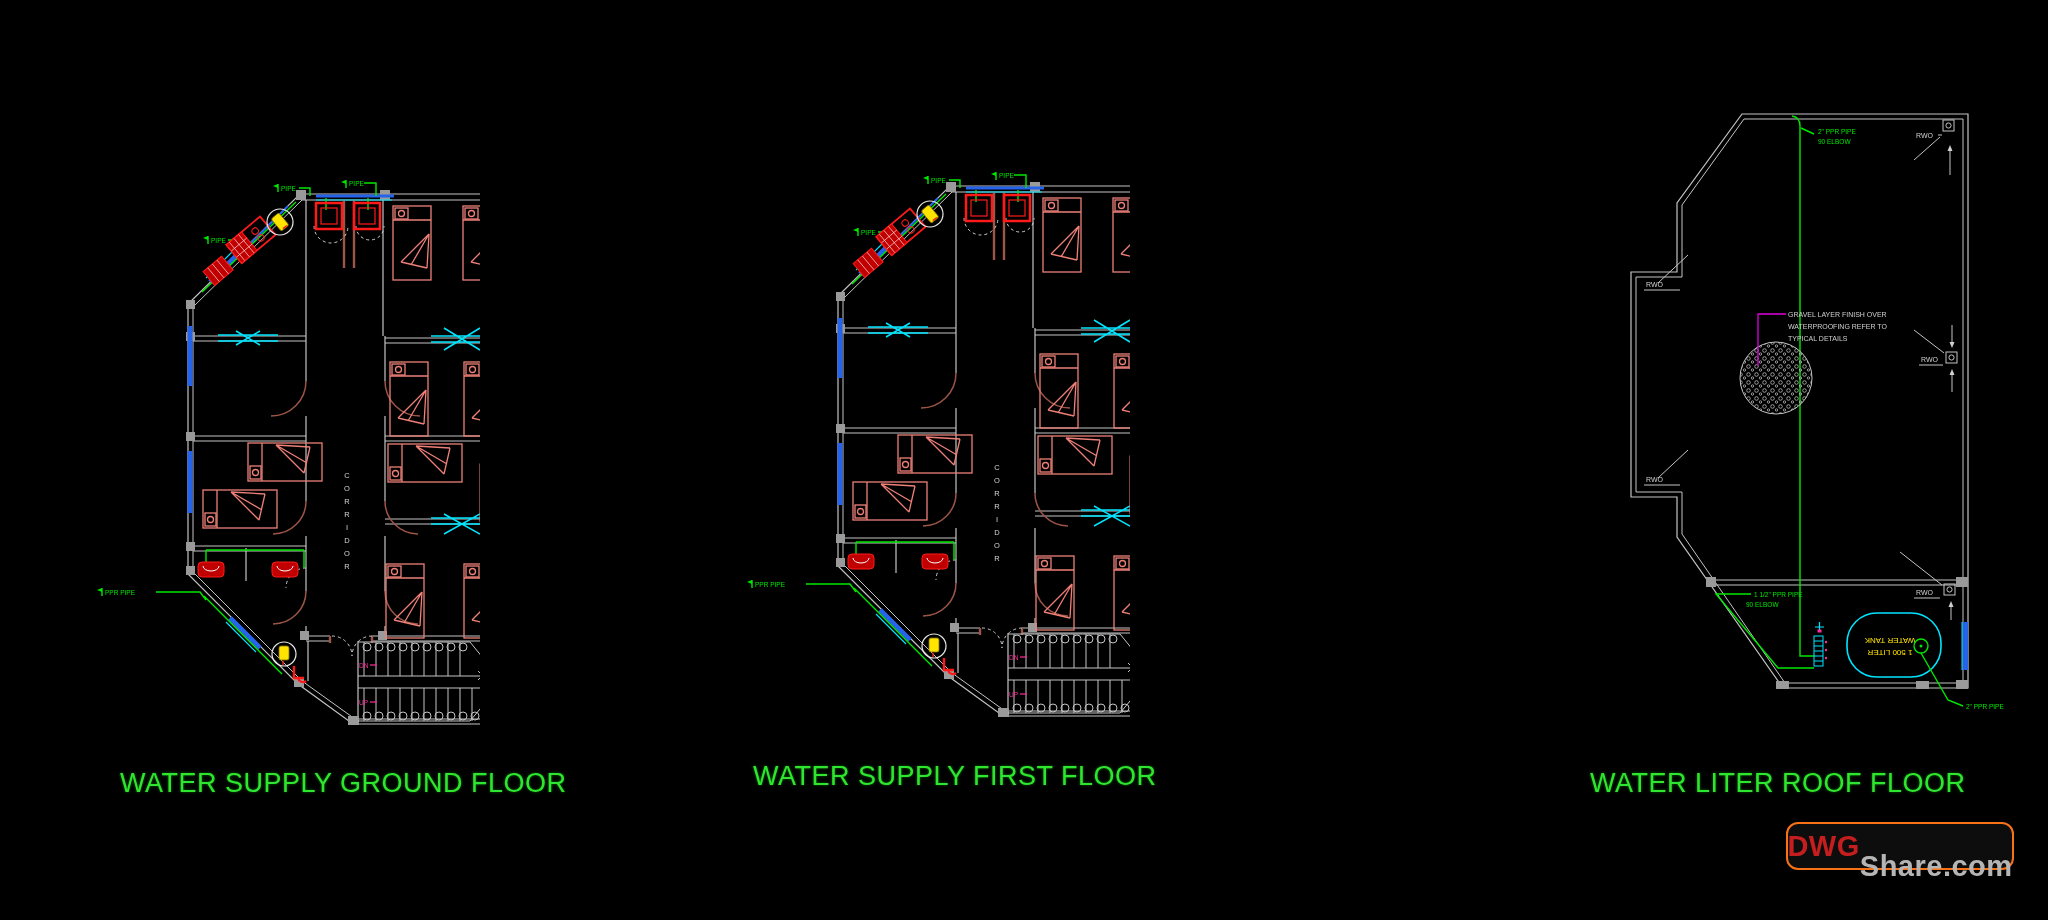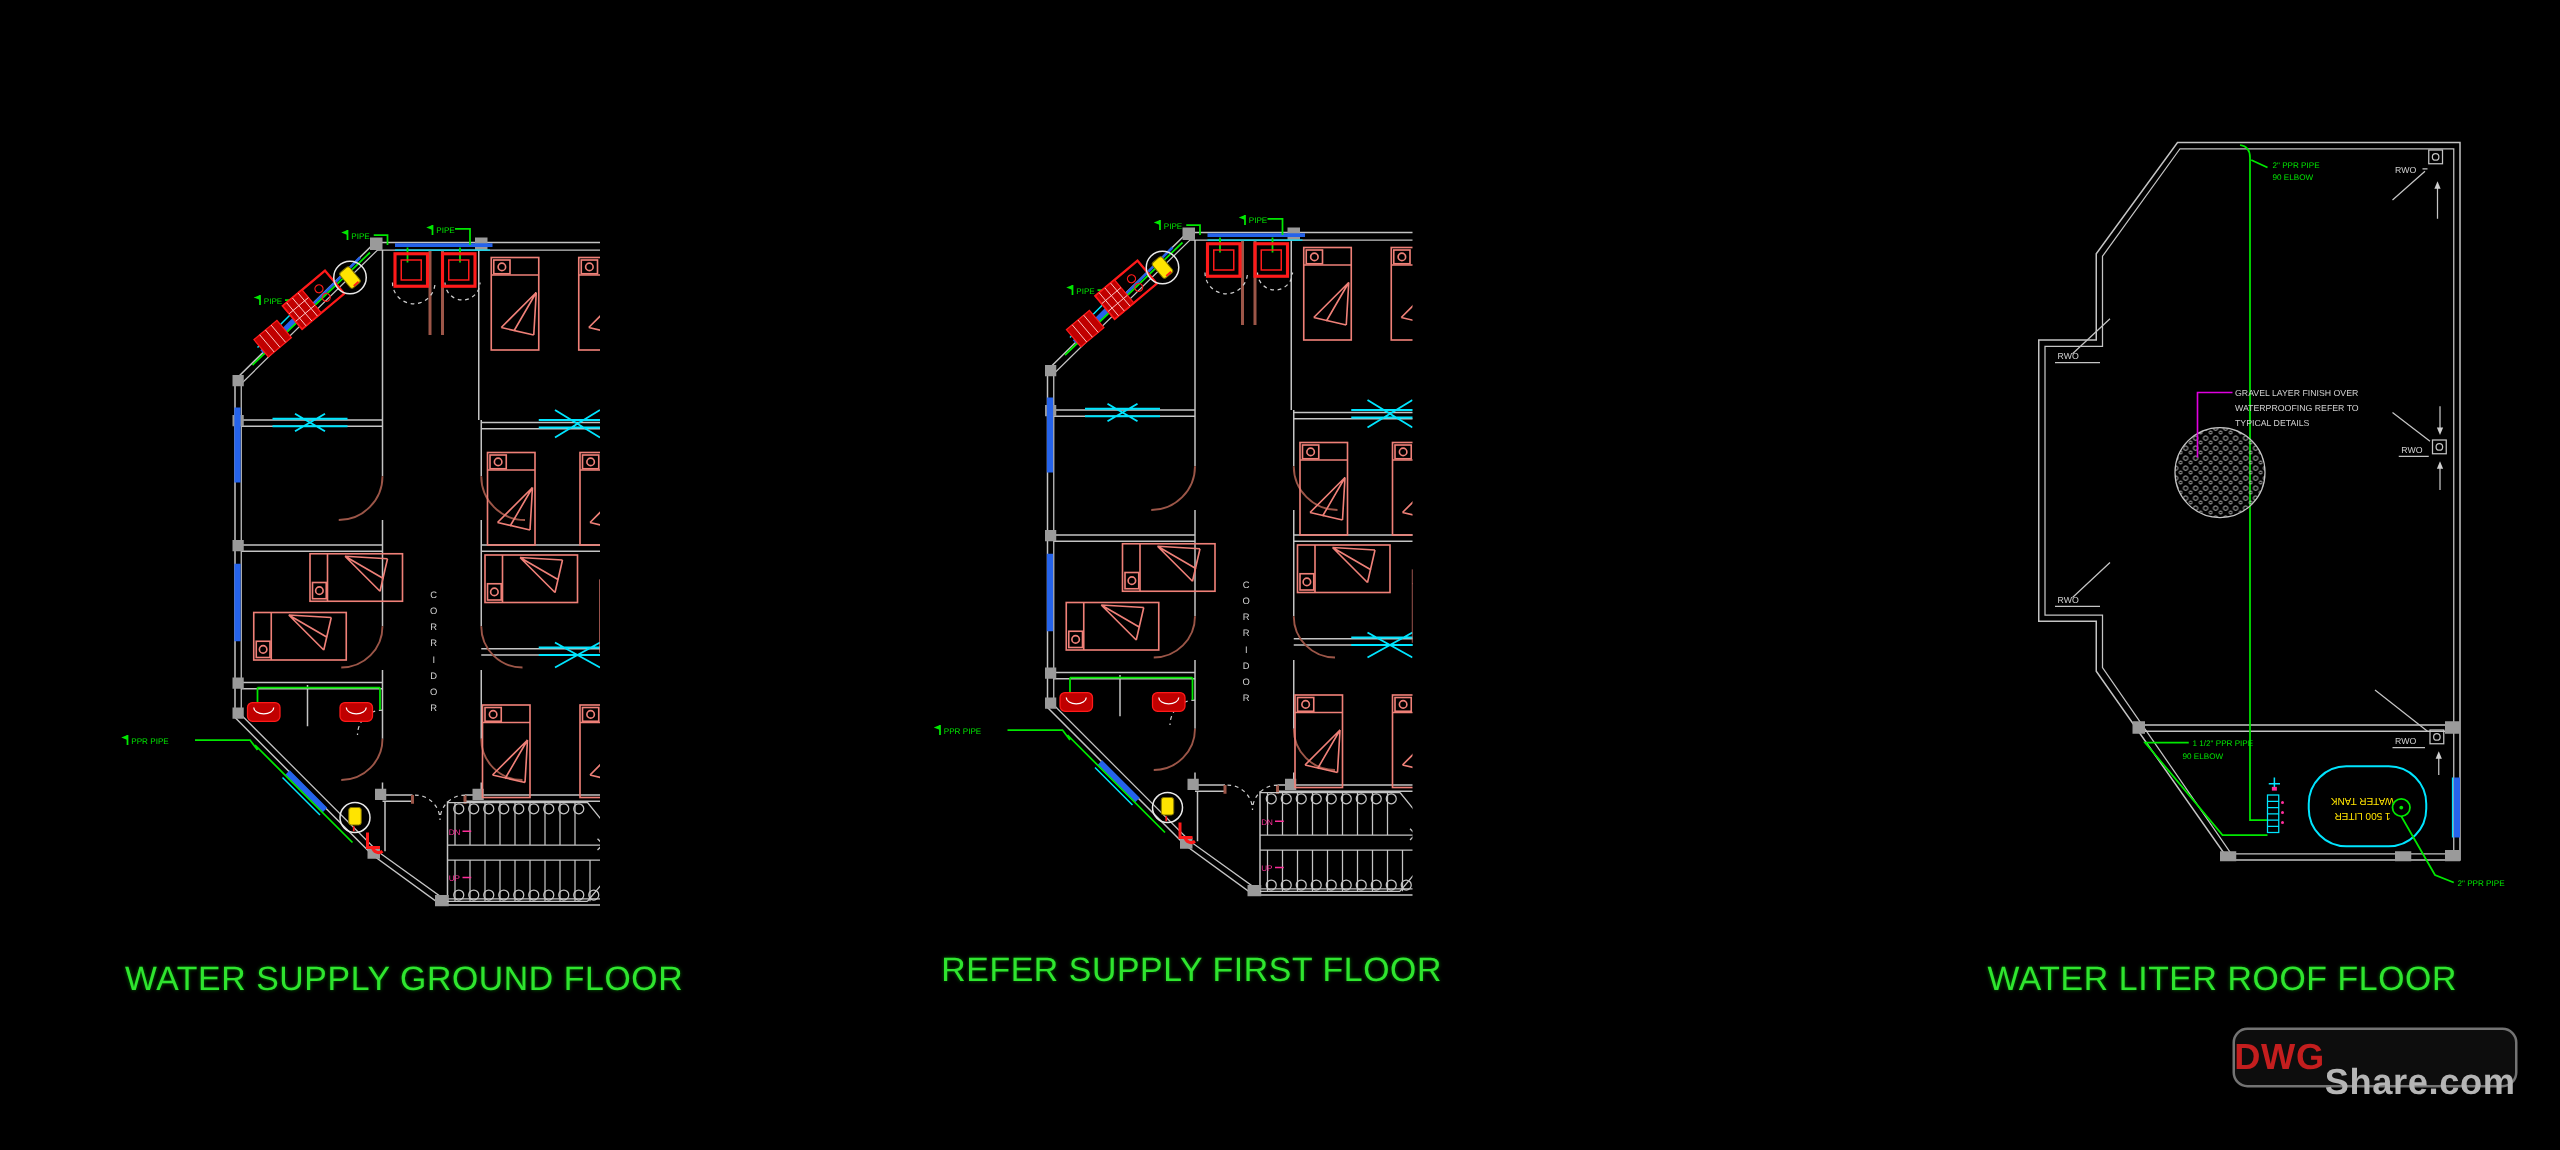--- a/index.html
+++ b/index.html
@@ -22,21 +22,21 @@
   .blu{stroke:#2563eb;stroke-width:5;fill:none;}
   .blu3{stroke:#2563eb;stroke-width:3;fill:none;}
   .cyn{stroke:#00e5ff;stroke-width:1.5;fill:none;}
   .mag{fill:#ff2d9a;font-size:6.5px;}
   .whtxt{font-size:7px;fill:#d0d0d0;}
   .stair{stroke:#c4c4c4;fill:none;stroke-width:1;}
   #stair-gen line,#stair-gen circle{stroke:#c4c4c4;fill:none;stroke-width:1;}
   .title{position:absolute;color:#2fe52f;font-size:27px;letter-spacing:.5px;
          text-shadow:0 0 3px rgba(0,160,0,.7);white-space:nowrap;}
   #watermark{position:absolute;left:1786px;top:822px;width:224px;height:44px;
-     border:2px solid #737373;border-radius:12px;background:rgba(20,20,20,.65);
+     border:2px solid #f97316;border-radius:12px;background:rgba(20,20,20,.65);
      display:flex;align-items:center;justify-content:center;font-size:29px;letter-spacing:.5px;}
   #watermark .wm-red{color:#c41e1e;font-weight:bold;}
   #watermark .wm-gray{color:#b5b5b5;font-weight:bold;margin-top:40px;}
 </style>
 </head>
 <body>
 
 <div id="canvas">
 
 <svg width="0" height="0" style="position:absolute" aria-hidden="true">
@@ -354,22 +354,22 @@
 </svg>
 
 <svg class="plan" style="left:702px;top:168px" width="428" height="578" viewBox="-48 0 428 578">
   <use href="#floorplan"></use>
 </svg>
 
 <svg class="plan" style="left:1618px;top:100px" width="430" height="640" viewBox="0 0 430 640">
   <use href="#roofplan"></use>
 </svg>
 
-<div class="title" style="left:100px;top:768px">WATER SUPPLY GROUND FLOOR</div>
-<div class="title" style="left:753px;top:761px">REFER SUPPLY FIRST FLOOR</div>
+<div class="title" style="left:120px;top:768px">WATER SUPPLY GROUND FLOOR</div>
+<div class="title" style="left:753px;top:761px">WATER SUPPLY FIRST FLOOR</div>
 <div class="title" style="left:1590px;top:768px">WATER LITER ROOF FLOOR</div>
 
 <div id="watermark">
   <span class="wm-red">DWG</span>
       <span class="wm-gray">Share.com</span>
 </div>
 
 </div>
 
 </body></html>

